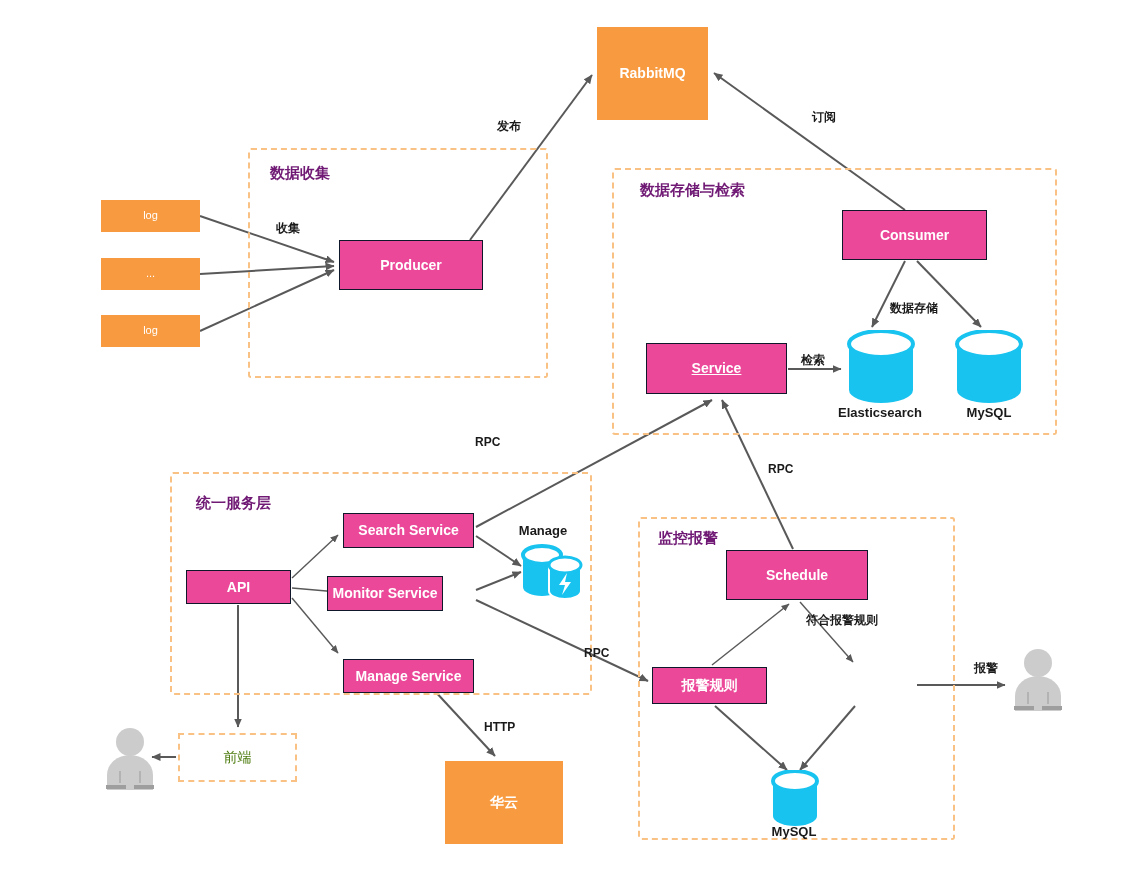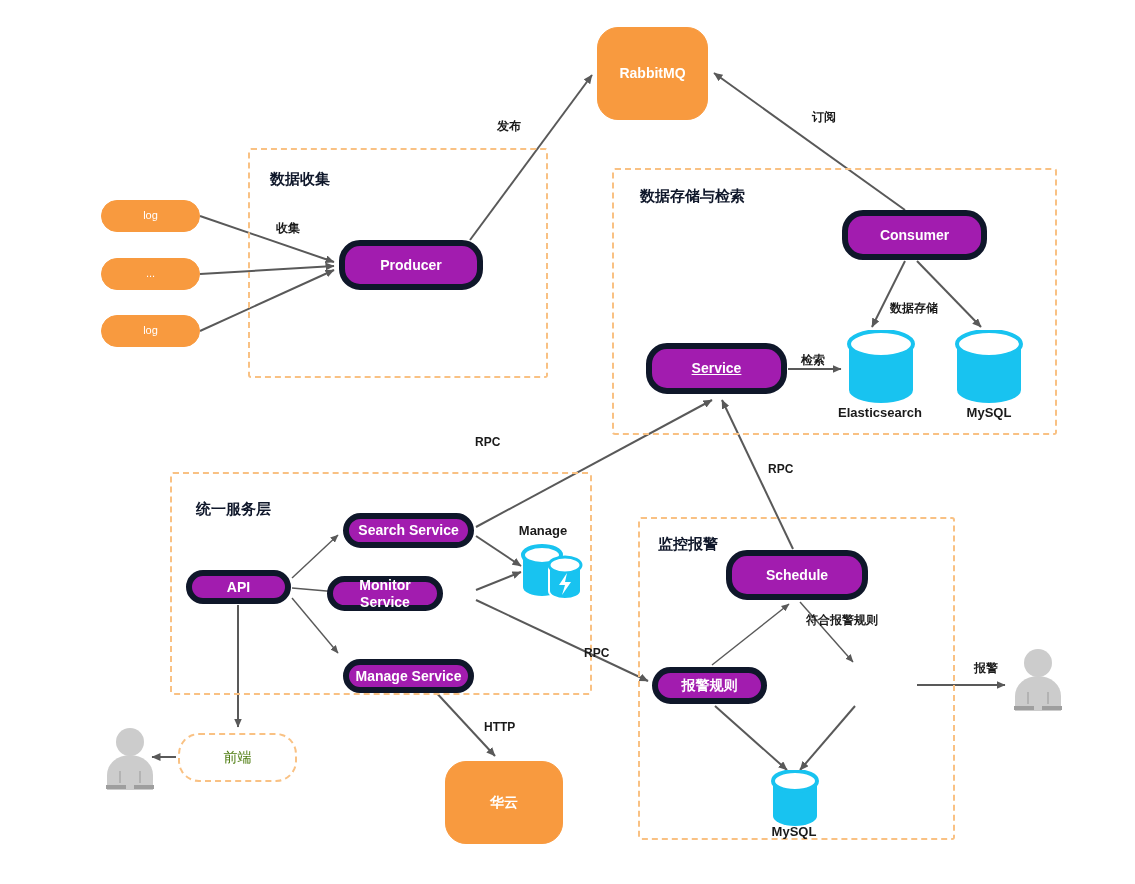--- a/index.html
+++ b/index.html
@@ -26,42 +26,40 @@
     pointer-events: none;
   }
   .group {
     position: absolute;
     border: 2px dashed #f9c183;
     border-radius: 3px;
     box-sizing: border-box;
   }
   .group-title {
     position: absolute;
-    color: #0f172a;
+    color: #701a75;
     font-weight: bold;
     font-size: 15px;
     white-space: nowrap;
-    margin-top: 6px;
   }
   .node {
     position: absolute;
     box-sizing: border-box;
     display: flex;
     align-items: center;
     justify-content: center;
     color: #ffffff;
     font-weight: bold;
     font-size: 14px;
     text-align: center;
     line-height: 1.2;
-    border-radius: 21px;
   }
   .node.blue {
-    background: #a21caf;
-    border: 6px solid #0f172a;
+    background: #ec4899;
+    border: 1px solid #0f172a;
   }
   .node.orange {
     background: #f89a3f;
     border: 1px solid #f89a3f;
   }
   .node.small-label {
     font-size: 11px;
     font-weight: normal;
   }
   .node.dashed-front {

